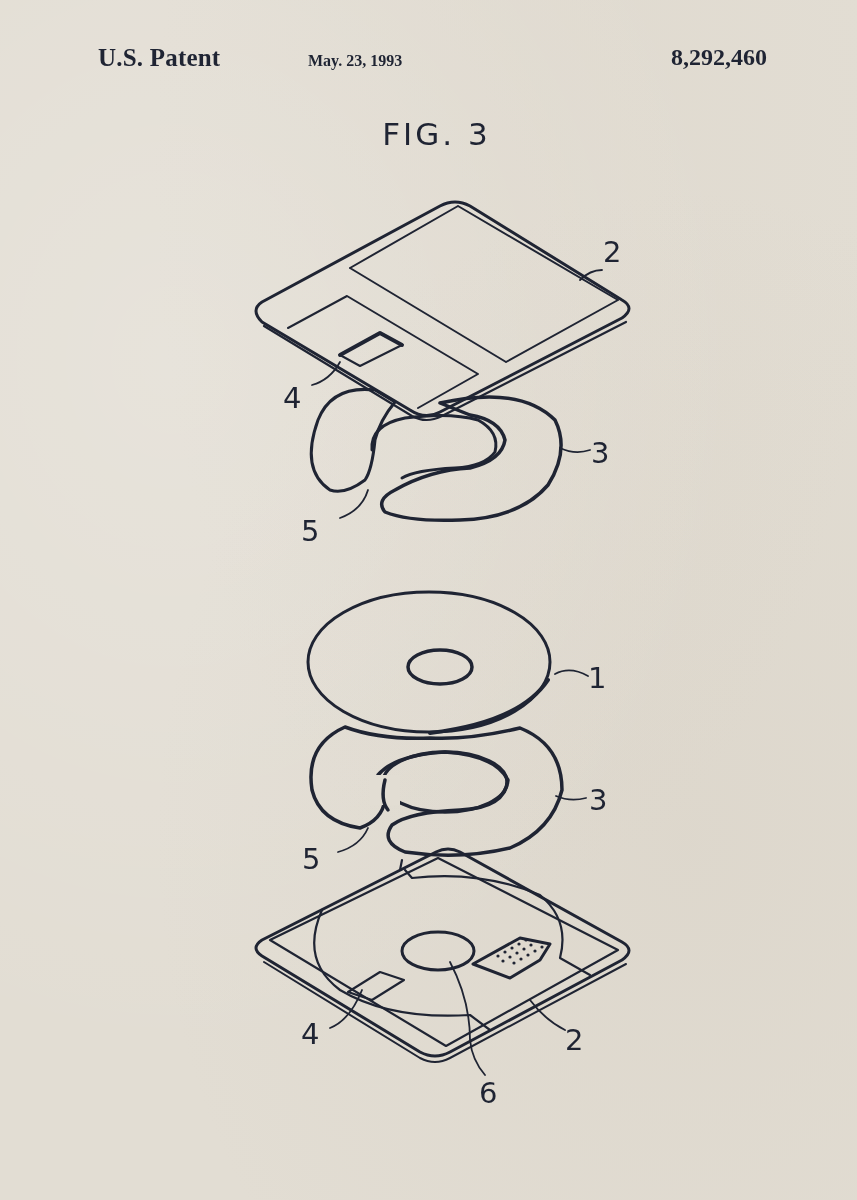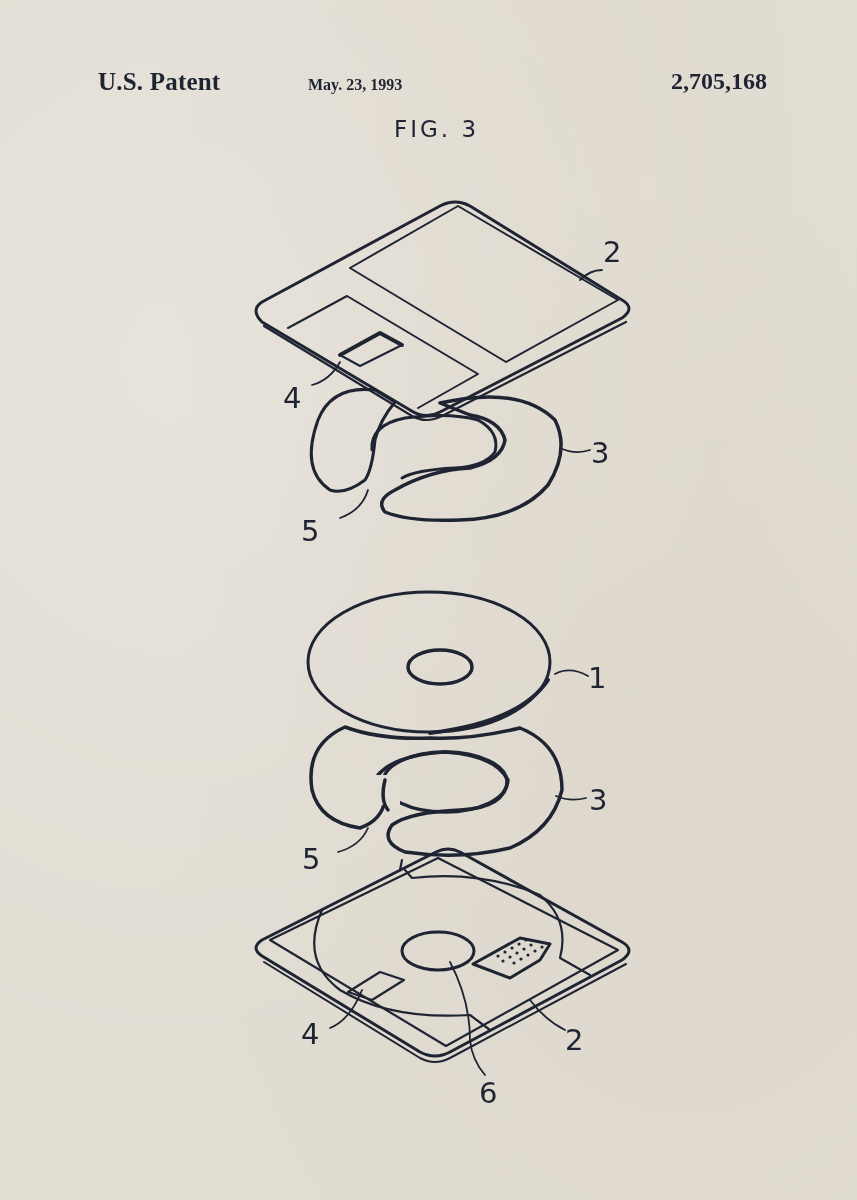--- a/index.html
+++ b/index.html
@@ -11,45 +11,45 @@
     color: #1f2433;
   }
   .paper-tex {
     position: absolute; inset: 0;
     background:
       radial-gradient(ellipse at 20% 30%, rgba(255,255,255,0.18), transparent 60%),
       radial-gradient(ellipse at 80% 70%, rgba(200,190,175,0.18), transparent 55%),
       radial-gradient(ellipse at 60% 15%, rgba(210,200,185,0.15), transparent 50%);
     pointer-events: none;
   }
-  .hdr { position: absolute; top: 44px; font-weight: bold; margin-top: 24px; }
+  .hdr { position: absolute; top: 44px; font-weight: bold; }
   .hdr-left { left: 98px; font-size: 25px; letter-spacing: 0.2px; }
   .hdr-mid { left: 308px; top: 52px; font-size: 16px; }
   .hdr-right { right: 90px; font-size: 24px; }
   .fig-title {
     position: absolute; left: 0; right: 0; top: 116px; text-align: center;
     font-family: "DejaVu Sans", "Liberation Sans", sans-serif;
-    font-size: 23px; letter-spacing: 3px; font-weight: normal;
+    font-size: 31px; letter-spacing: 3px; font-weight: normal;
     padding-left: 16px;
   }
   svg.drawing { position: absolute; left: 0; top: 0; }
   .ref {
     font-family: "DejaVu Sans", "Liberation Sans", sans-serif;
     font-size: 29px; fill: #1f2433;
   }
   .ln { fill: none; stroke: #1f2433; stroke-linecap: round; stroke-linejoin: round; }
 </style>
 </head>
 <body>
 
 <div class="paper-tex"></div>
 
 <div class="hdr hdr-left">U.S. Patent</div>
 <div class="hdr hdr-mid">May. 23, 1993</div>
-<div class="hdr hdr-right">2,705,168</div>
+<div class="hdr hdr-right">8,292,460</div>
 
 <div class="fig-title">FIG. 3</div>
 
 <svg class="drawing" width="857" height="1200" viewBox="0 0 857 1200">
   <defs>
     <pattern id="fibers" width="40" height="30" patternUnits="userSpaceOnUse">
       <path d="M2 5 Q10 0 14 10 T30 8 M5 20 Q15 12 22 24 T38 18 M0 14 Q8 22 18 16 M24 2 Q30 12 36 4 M10 28 Q18 22 28 28" stroke="#1f2433" stroke-width="1.3" fill="none"></path>
     </pattern>
   </defs>
 

